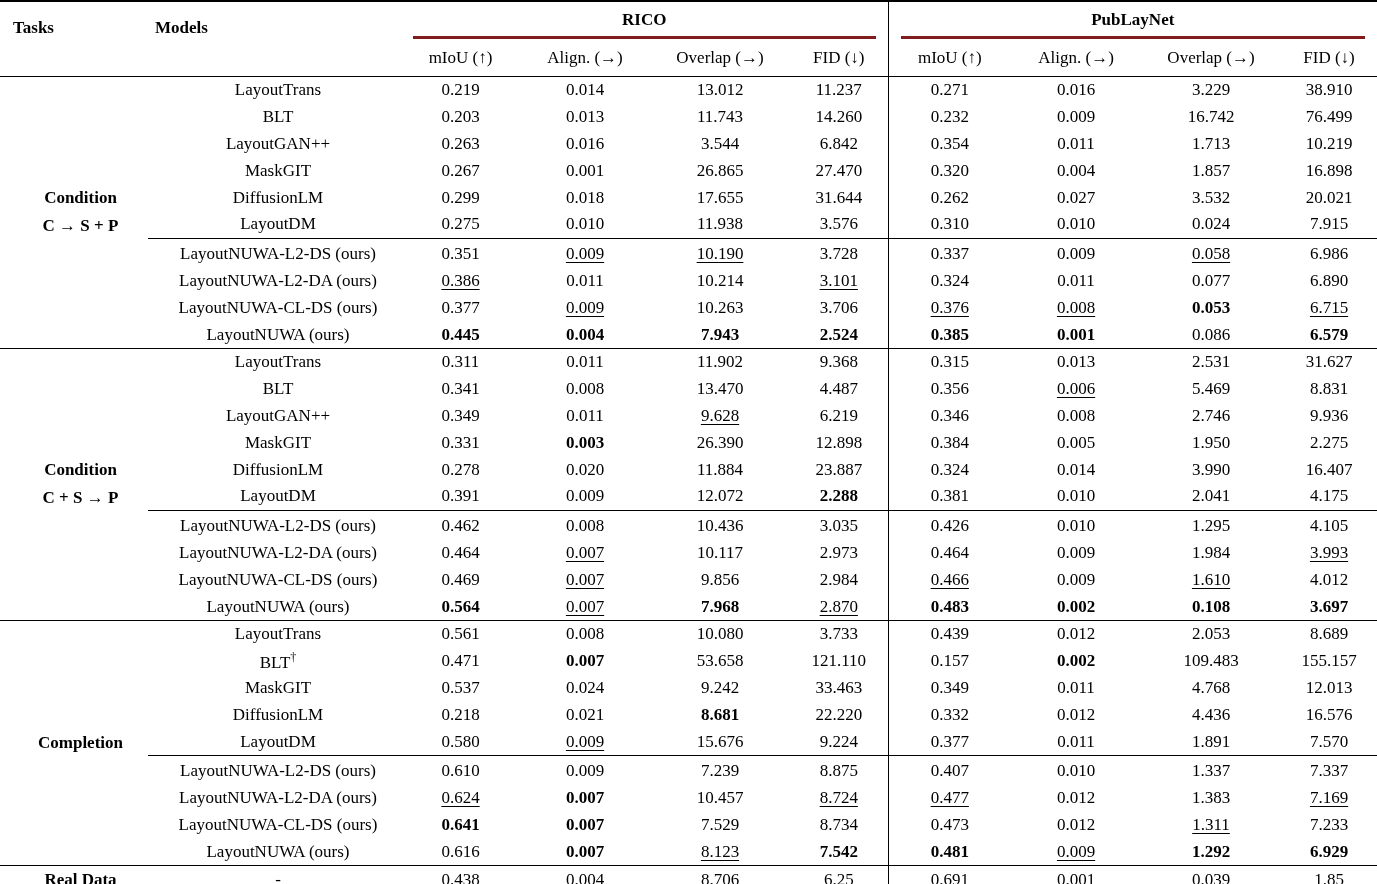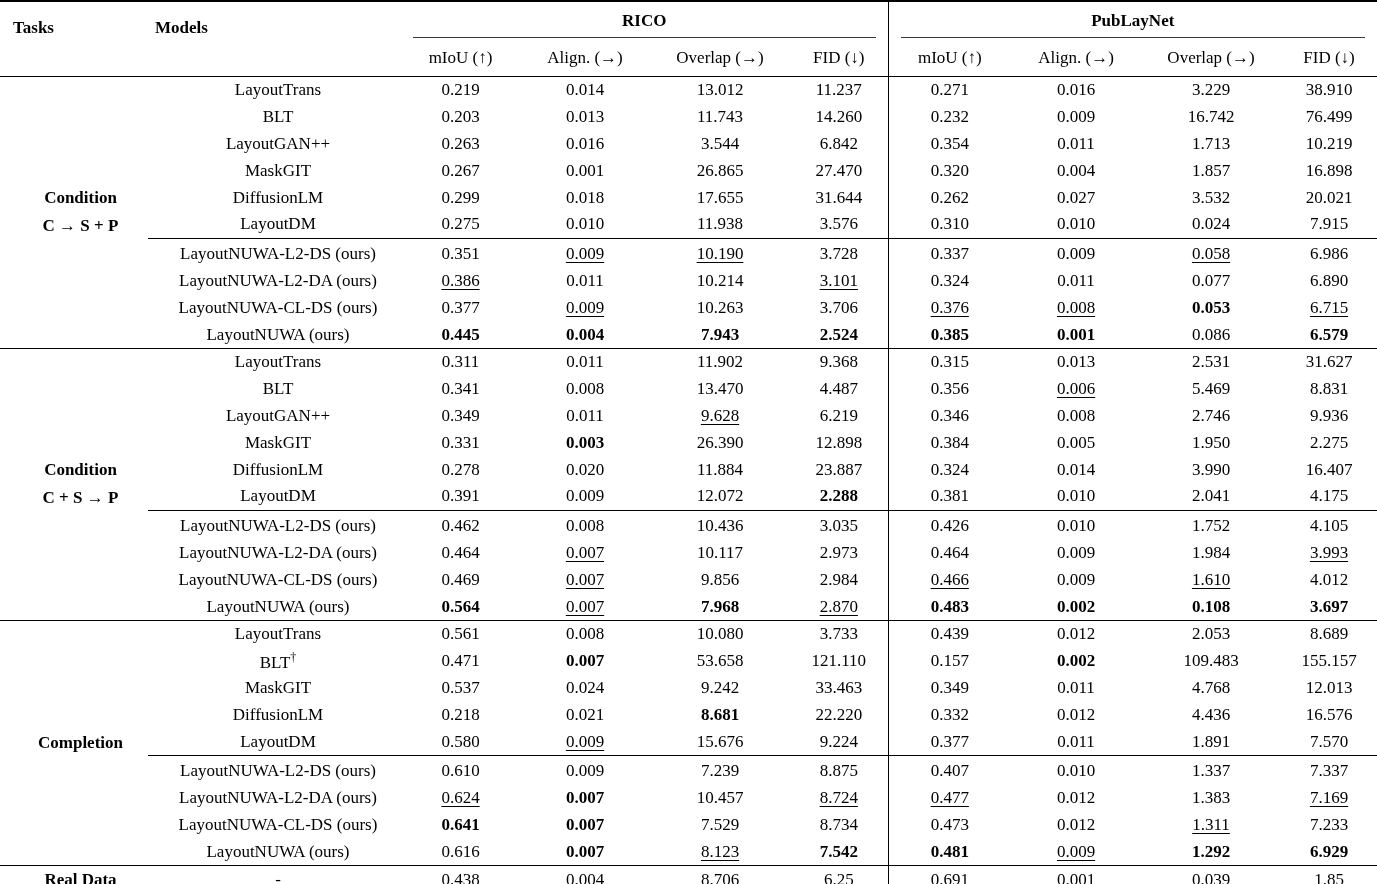--- a/index.html
+++ b/index.html
@@ -31,21 +31,21 @@
     vertical-align: top;
     padding-top: 16px;
   }
   th.tasks-h { padding-left: 13px; }
   th.models-h { padding-left: 7px; }
   th.ds-h { font-weight: bold; height: 38px; vertical-align: middle; }
   th.ds-h .ds-label {
     display: block;
     margin: 0 12px;
     padding: 6px 0 6px 0;
-    border-bottom: 1px solid #7f1d1d;
+    border-bottom: 3px solid #7f1d1d;
   }
   tr.metrics th {
     font-weight: normal;
     border-bottom: 1.6px solid #000;
     height: 36px;
     text-align: center;
   }
   .vsep { border-right: 1px solid #000; }
   tbody td {
     font-size: 17px;
@@ -287,21 +287,21 @@
           <td class="num-cell">4.175</td>
         </tr>
         <tr class="ours-start">
           <td class="model-cell">LayoutNUWA-L2-DS (ours)</td>
           <td class="num-cell">0.462</td>
           <td class="num-cell">0.008</td>
           <td class="num-cell">10.436</td>
           <td class="num-cell vsep">3.035</td>
           <td class="num-cell">0.426</td>
           <td class="num-cell">0.010</td>
-          <td class="num-cell">1.752</td>
+          <td class="num-cell">1.295</td>
           <td class="num-cell">4.105</td>
         </tr>
         <tr>
           <td class="model-cell">LayoutNUWA-L2-DA (ours)</td>
           <td class="num-cell">0.464</td>
           <td class="num-cell uline">0.007</td>
           <td class="num-cell">10.117</td>
           <td class="num-cell vsep">2.973</td>
           <td class="num-cell">0.464</td>
           <td class="num-cell">0.009</td>

